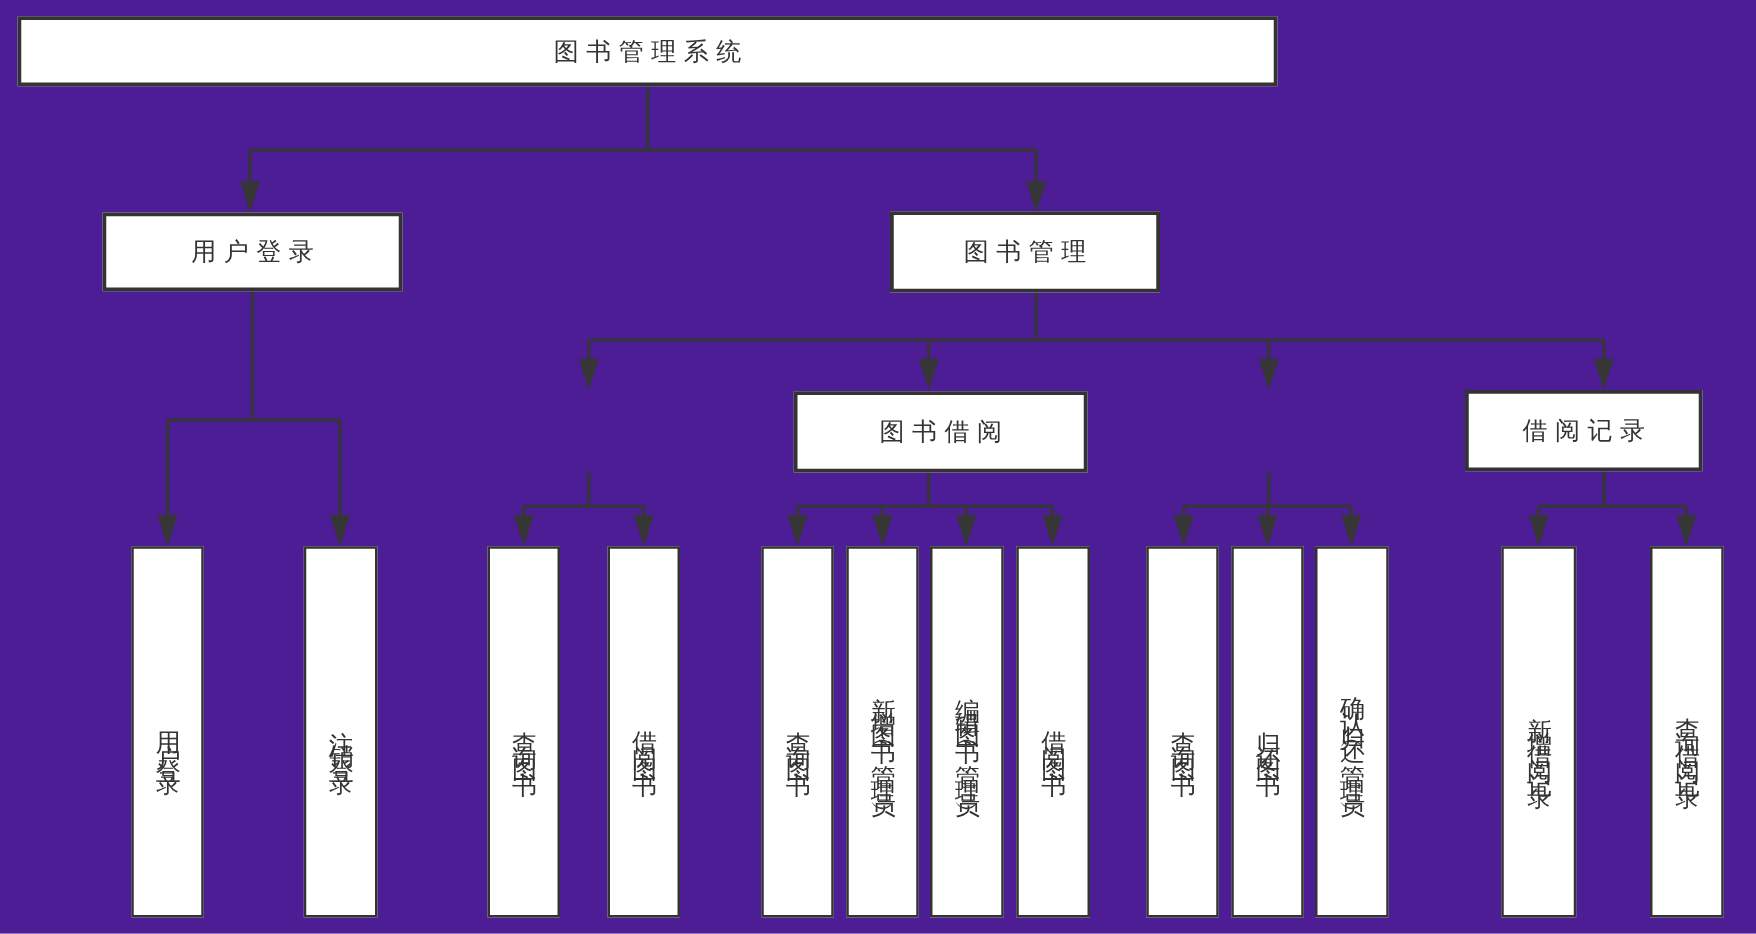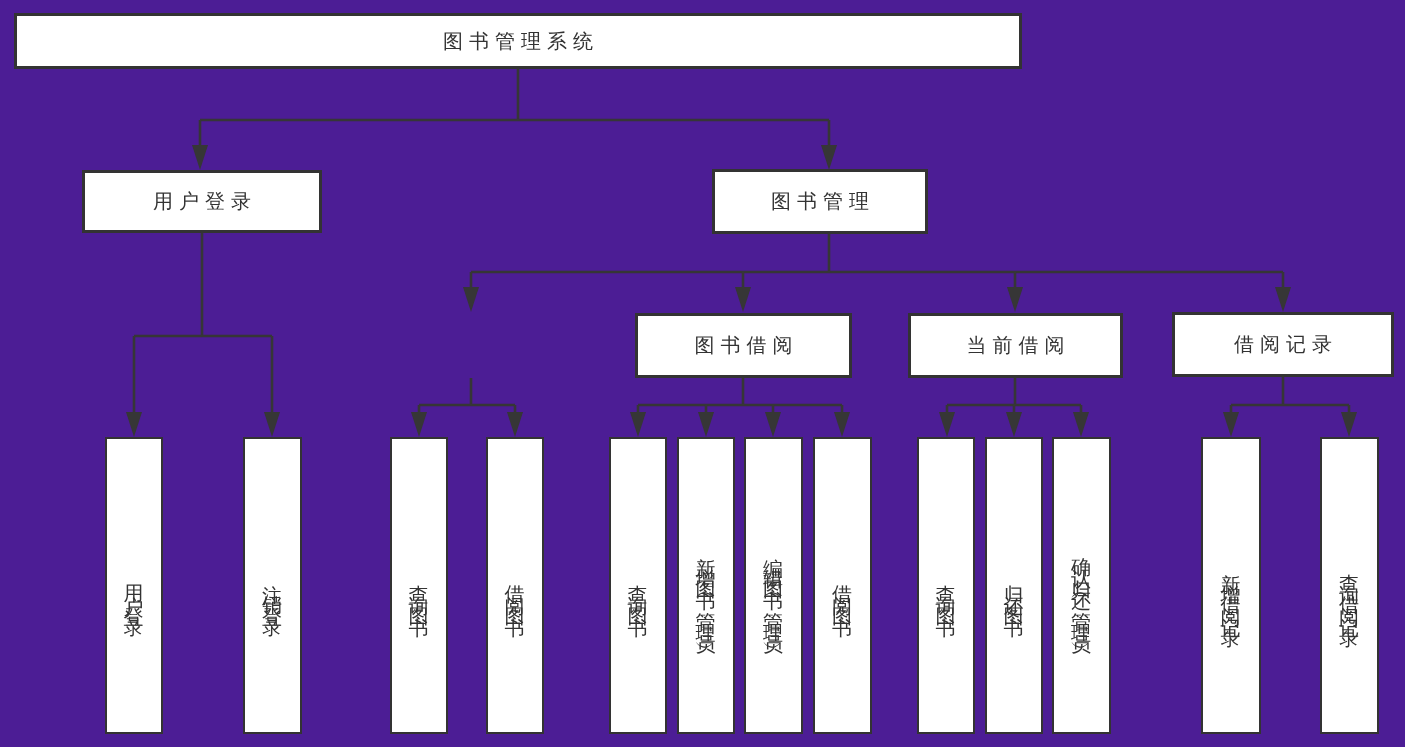--- a/index.html
+++ b/index.html
@@ -134,27 +134,24 @@
     <span>图书管理系统</span>
   </div>
 
   <div class="box hbox" style="left:82px;top:170px;width:240px;height:63px">
     <span>用户登录</span>
   </div>
   <div class="box hbox" style="left:712px;top:169px;width:216px;height:65px">
     <span>图书管理</span>
   </div>
 
-  <div class="box hbox" style="left:635px;top:313px;width:217px;height:65px">
+  <div class="box hbox" style="left:635px;top:313px;width:235px;height:65px">
     <span>图书借阅</span>
   </div>
-  <div class="box hbox" style="left:908px;top:313px;width:215px;height:65px">
-    <span>当前借阅</span>
-  </div>
-  <div class="box hbox" style="left:1172px;top:312px;width:222px;height:65px">
+  <div class="box hbox" style="left:1172px;top:312px;width:190px;height:65px">
     <span>借阅记录</span>
   </div>
 
   <div class="box vbox" style="left:105px;top:437px;width:58px;height:297px">
     <span>用户登录</span>
   </div>
   <div class="box vbox" style="left:243px;top:437px;width:59px;height:297px">
     <span>注销登录</span>
   </div>
 

